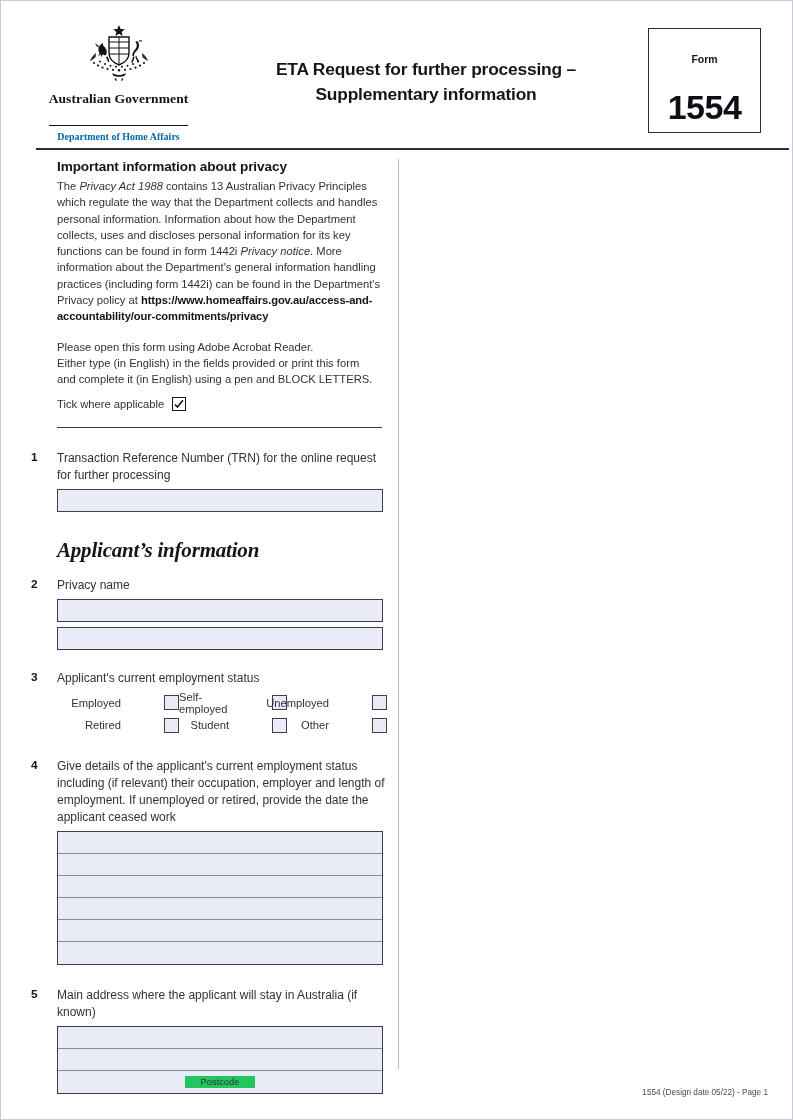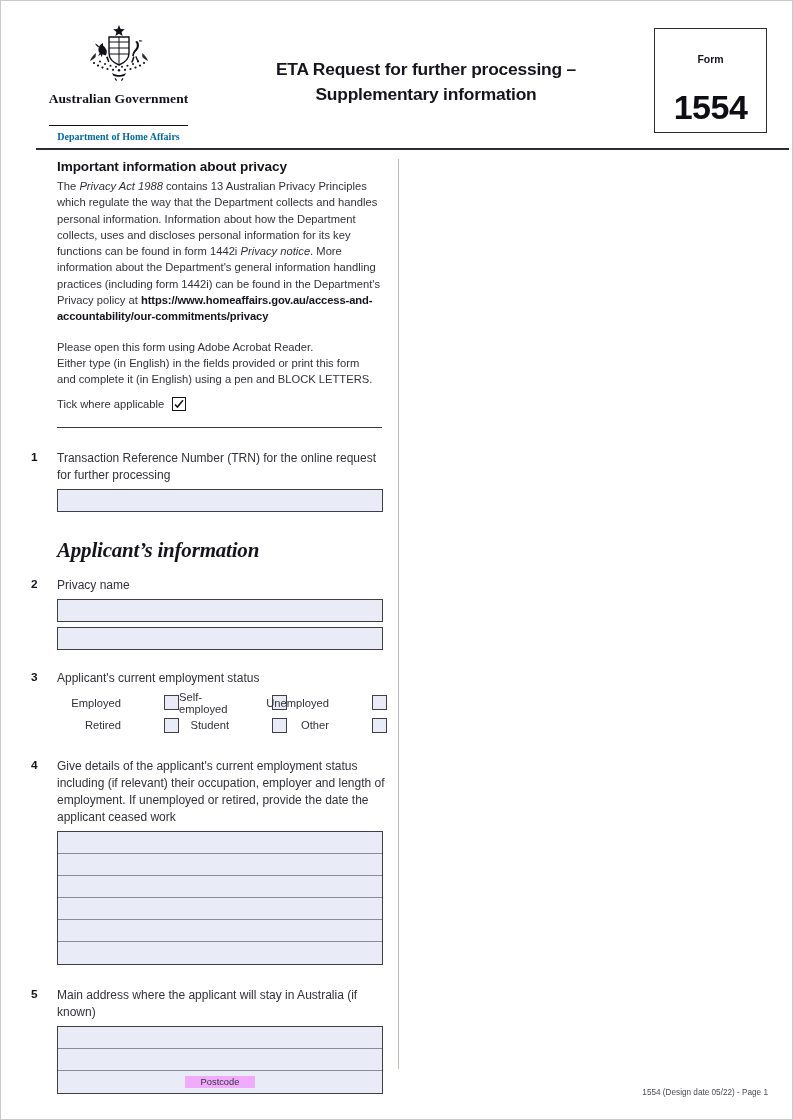--- a/index.html
+++ b/index.html
@@ -67,21 +67,21 @@
     width: 420px;
     text-align: center;
     font-weight: bold;
     font-size: 17.4px;
     line-height: 1.42;
     letter-spacing: -0.2px;
     color: #14141c;
   }
   .form-box {
     position: absolute;
-    right: 27px;
+    right: 33px;
     top: 27px;
     width: 113px;
     height: 105px;
     border: 1.6px solid #2b2b33;
     background: #fff;
     text-align: center;
     box-sizing: border-box;
   }
   .form-box .lbl {
     font-size: 10.5px;
@@ -228,21 +228,21 @@
   .postcode-label {
     position: absolute;
     left: 0; right: 0;
     top: 50%;
     transform: translateY(-50%);
     text-align: center;
     font-size: 9.3px;
     color: #31313a;
   }
   .postcode-label span {
-    background: #f0abfc;
+    background: #22c55e;
     padding: 1px 16px;
   }
 
   .applicant-heading {
     margin: 26px 0 0 56px;
     font-family: "Liberation Serif", serif;
     font-style: italic;
     font-weight: bold;
     font-size: 21px;
     color: #14141c;

